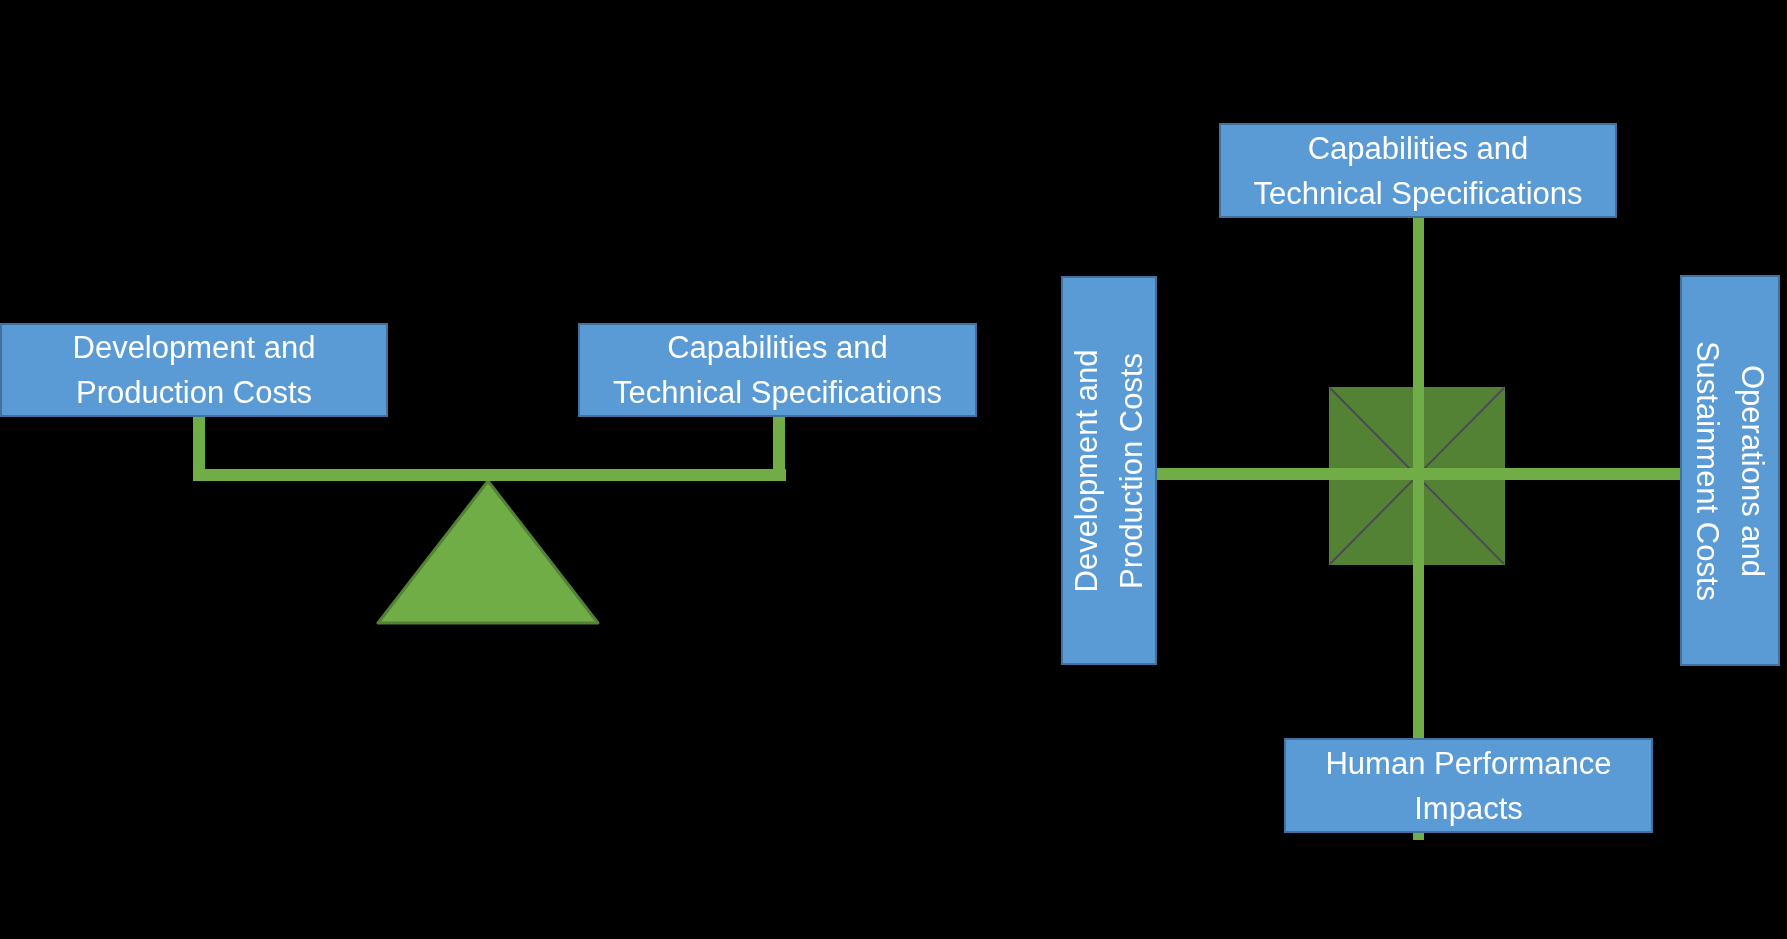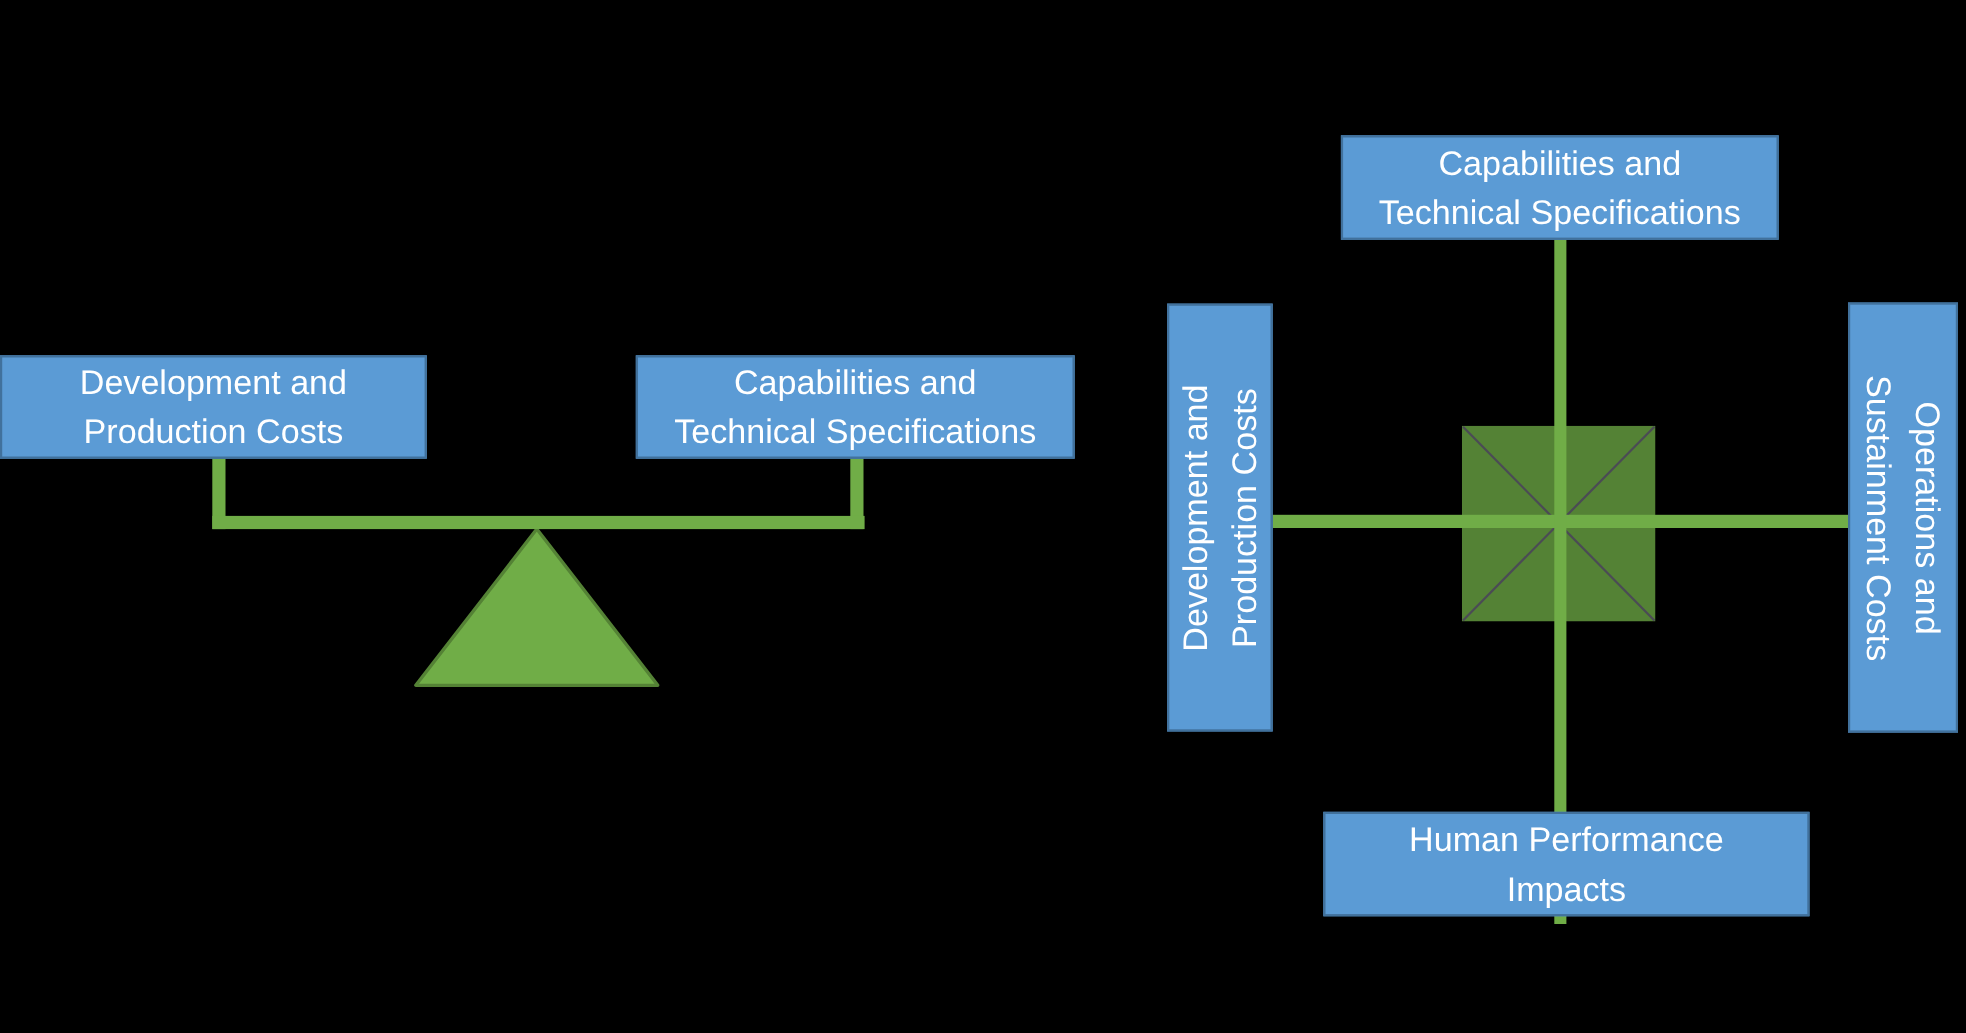--- a/index.html
+++ b/index.html
@@ -97,21 +97,21 @@
     </svg>
 
     <div class="gline" style="left:1157px; top:468px; width:523px; height:12px;"></div>
     <div class="gline" style="left:1413px; top:218px; width:11px; height:622px;"></div>
 
     <div class="bluebox" style="left:1219px; top:123px; width:398px; height:95px;">
       <span>Capabilities and</span>
       <span>Technical Specifications</span>
     </div>
 
-    <div class="bluebox" style="left:1203px; top:738px; width:442px; height:95px;">
+    <div class="bluebox" style="left:1284px; top:738px; width:369px; height:95px;">
       <span>Human Performance</span>
       <span>Impacts</span>
     </div>
 
     <div class="bluebox" style="left:1061px; top:276px; width:96px; height:389px;">
       <div class="rot-inner ccw" style="width:389px;">
         <span>Development and</span>
         <span>Production Costs</span>
       </div>
     </div>

